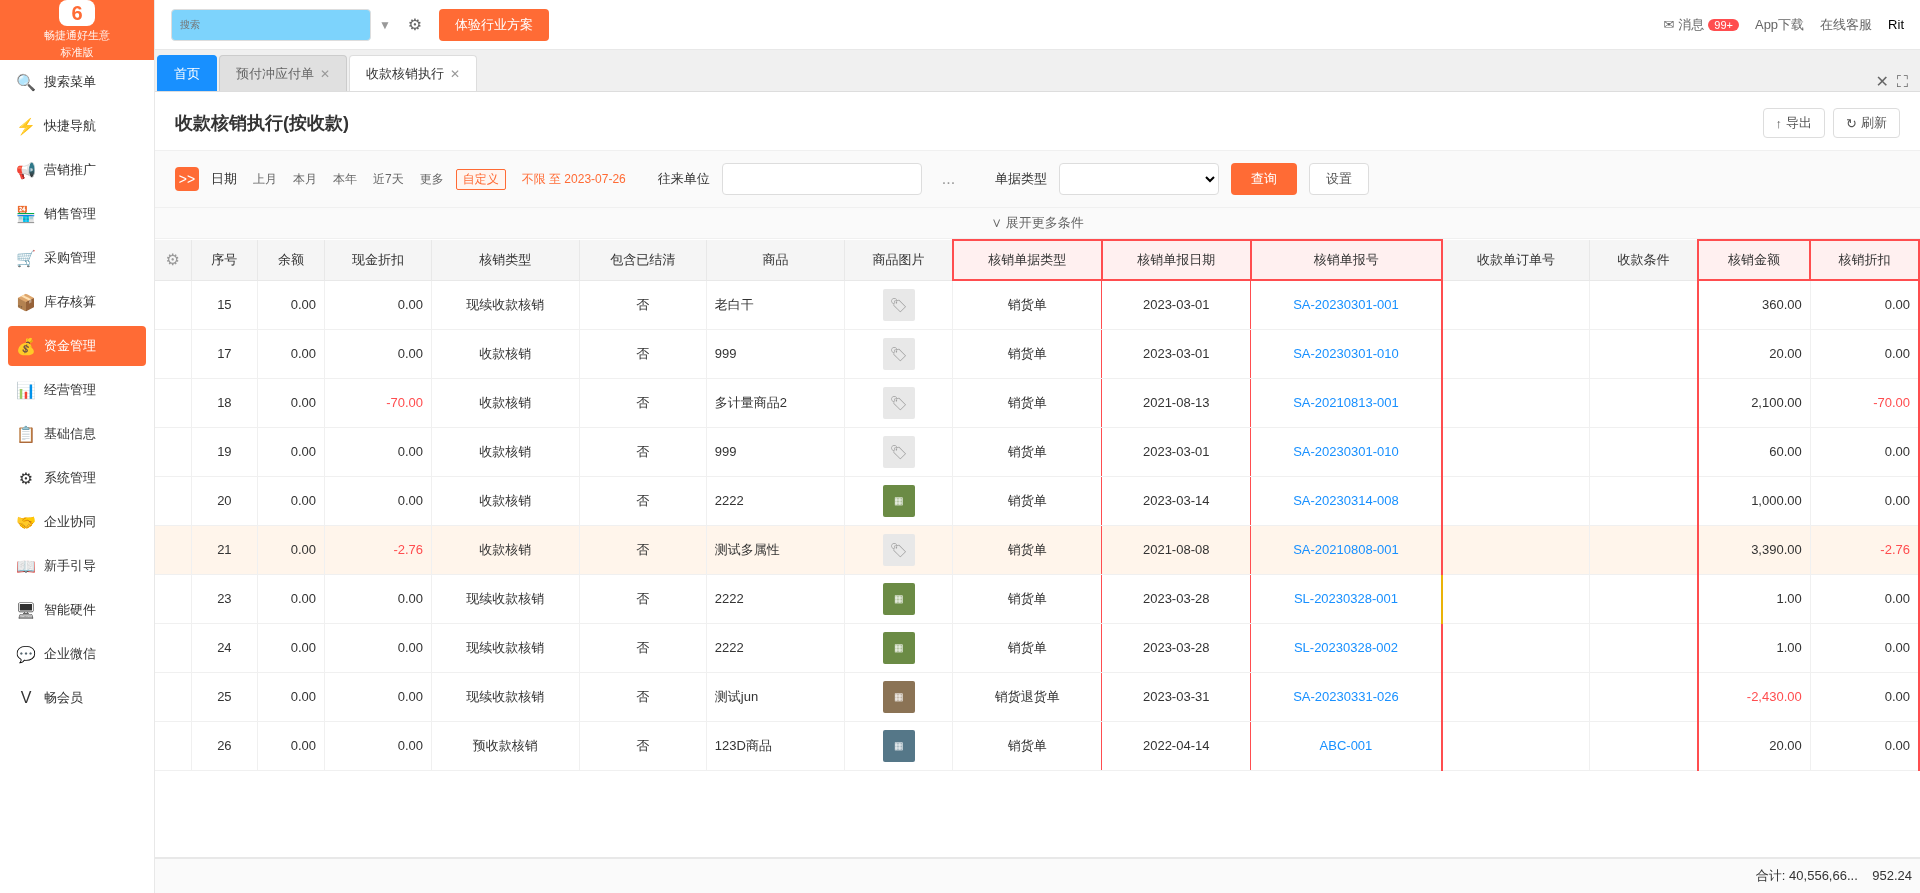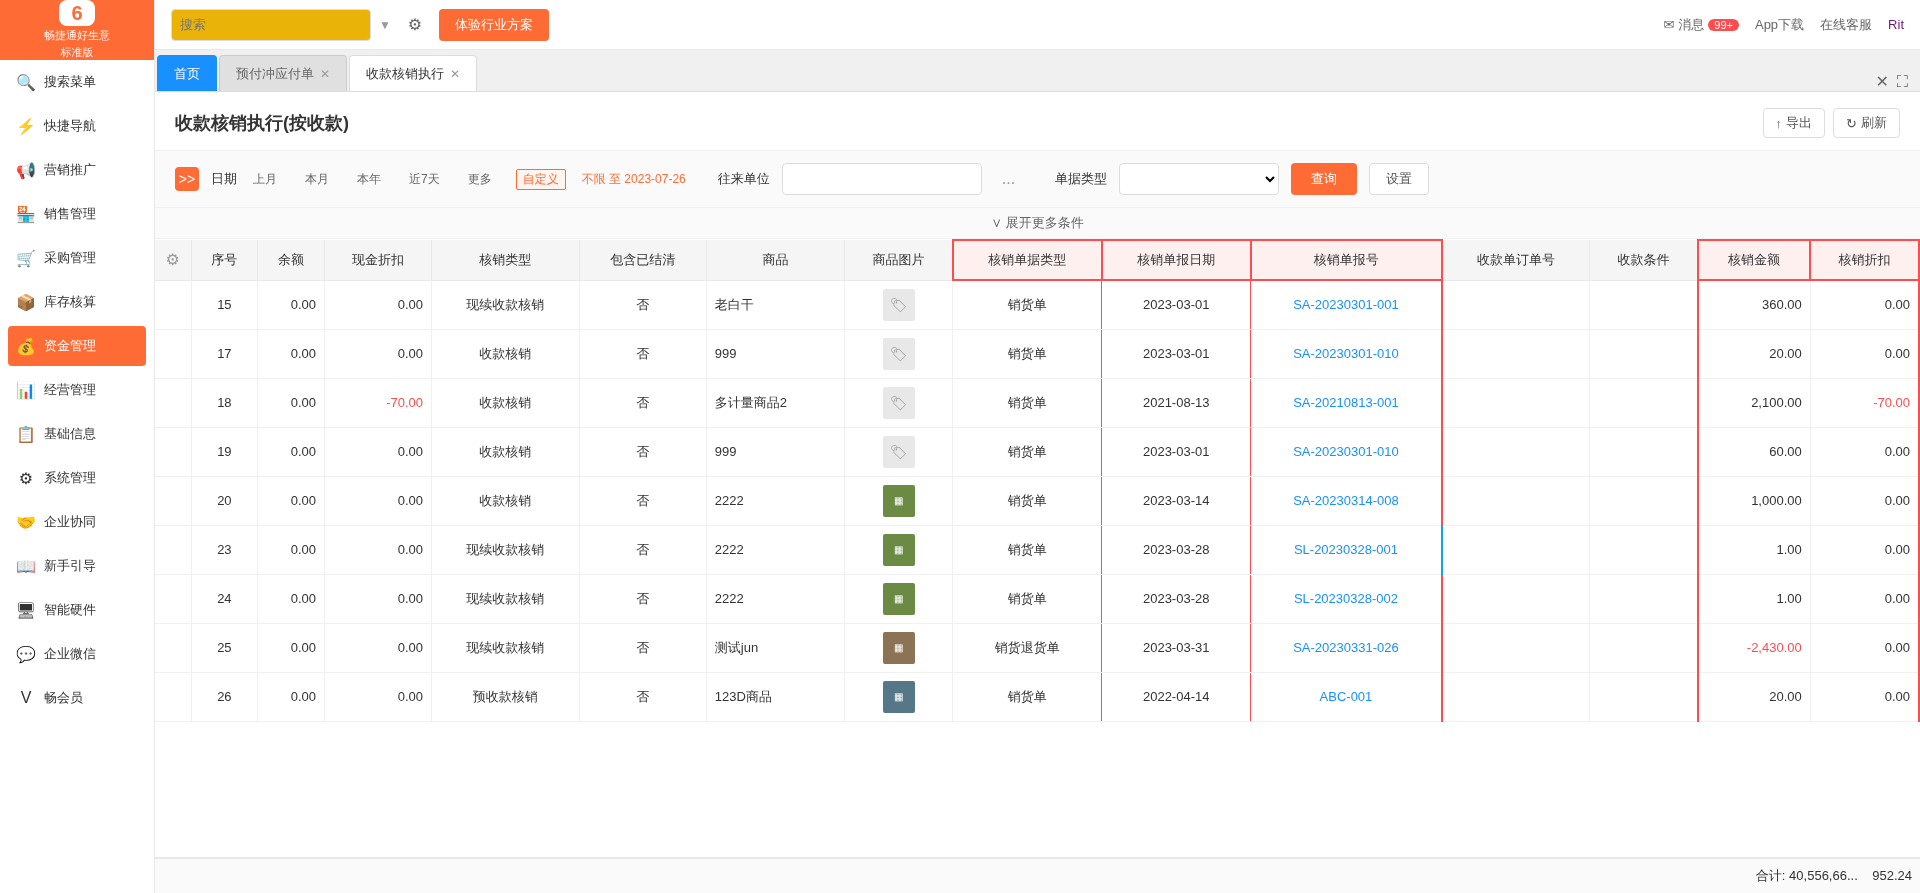--- a/index.html
+++ b/index.html
@@ -12,21 +12,21 @@
     .sidebar-logo-text { font-size: 11px; color: rgba(255,255,255,0.9); }
     .sidebar-item { display: flex; align-items: center; gap: 8px; padding: 12px 16px; cursor: pointer; color: #333; font-size: 13px; }
     .sidebar-item.active { background: #ff6b35; color: white; border-radius: 4px; margin: 2px 8px; padding: 10px 8px; }
     .sidebar-item .icon { width: 20px; height: 20px; display: flex; align-items: center; justify-content: center; font-size: 16px; }
 
     
     .main { flex: 1; display: flex; flex-direction: column; height: 893px; overflow: hidden; }
 
     
     .topbar { height: 50px; background: white; border-bottom: 1px solid #e8e8e8; display: flex; align-items: center; padding: 0 16px; gap: 8px; flex-shrink: 0; }
-    .topbar-input { width: 200px; height: 32px; border: 1px solid #ddd; border-radius: 4px; padding: 0 8px; font-size: 13px; background: #eab308; }
+    .topbar-input { width: 200px; height: 32px; border: 1px solid #ddd; border-radius: 4px; padding: 0 8px; font-size: 10px; background: #7dd3fc; }
     .topbar-icon-btn { width: 32px; height: 32px; border: none; background: none; cursor: pointer; font-size: 16px; color: #666; }
     .topbar-btn { height: 32px; padding: 0 16px; background: #ff6b35; color: white; border: none; border-radius: 4px; cursor: pointer; font-size: 13px; }
     .topbar-right { margin-left: auto; display: flex; align-items: center; gap: 16px; color: #666; font-size: 13px; }
     .badge { background: #ff4d4f; color: white; border-radius: 10px; padding: 0 6px; font-size: 11px; }
 
     
     .tabs { height: 42px; background: #f0f0f0; display: flex; align-items: flex-end; flex-shrink: 0; border-bottom: 1px solid #ddd; }
     .tab { height: 36px; padding: 0 16px; display: flex; align-items: center; gap: 6px; cursor: pointer; font-size: 13px; background: #e0e0e0; border-radius: 4px 4px 0 0; margin-left: 2px; color: #666; border: 1px solid #ccc; border-bottom: none; }
     .tab.active { background: white; color: #333; font-weight: 500; border-color: #ddd; }
     .tab .close { color: #999; font-size: 12px; }
@@ -38,21 +38,21 @@
     
     .page-header { padding: 16px 20px 12px; border-bottom: 1px solid #f0f0f0; display: flex; align-items: center; justify-content: space-between; flex-shrink: 0; }
     .page-title { font-size: 18px; font-weight: 600; color: #333; }
     .header-actions { display: flex; gap: 8px; }
     .action-btn { height: 30px; padding: 0 12px; border: 1px solid #ddd; background: white; border-radius: 4px; cursor: pointer; font-size: 13px; color: #555; display: flex; align-items: center; gap: 4px; }
 
     
     .filter-bar { padding: 12px 20px; background: #fafafa; border-bottom: 1px solid #f0f0f0; display: flex; align-items: center; gap: 12px; flex-shrink: 0; flex-wrap: wrap; }
     .filter-expand-btn { width: 24px; height: 24px; background: #ff6b35; color: white; border: none; border-radius: 4px; cursor: pointer; font-size: 14px; display: flex; align-items: center; justify-content: center; }
     .filter-label { color: #333; font-size: 13px; white-space: nowrap; }
-    .filter-date-links { display: flex; gap: 20px; align-items: center; }
+    .filter-date-links { display: flex; gap: 8px; align-items: center; }
     .filter-date-link { color: #666; cursor: pointer; font-size: 12px; padding: 2px 4px; }
     .filter-date-custom { color: #ff6b35; font-size: 12px; border: 1px solid #ff6b35; border-radius: 2px; padding: 1px 6px; cursor: pointer; background: #fff5f0; }
     .filter-date-range { color: #ff6b35; font-size: 12px; margin-left: 4px; }
     .filter-input { height: 32px; border: 1px solid #ddd; border-radius: 4px; padding: 0 8px; font-size: 13px; width: 180px; }
     .filter-select { height: 32px; border: 1px solid #ddd; border-radius: 4px; padding: 0 8px; font-size: 13px; width: 160px; background: white; }
     .filter-dots { color: #999; font-size: 16px; margin: 0 8px; }
     .query-btn { height: 32px; padding: 0 20px; background: #ff6b35; color: white; border: none; border-radius: 4px; cursor: pointer; font-size: 13px; }
     .settings-btn { height: 32px; padding: 0 16px; border: 1px solid #ddd; background: white; border-radius: 4px; cursor: pointer; font-size: 13px; color: #555; }
     .expand-conditions { color: #666; font-size: 13px; cursor: pointer; display: flex; align-items: center; gap: 4px; margin: 0 auto; }
 
@@ -167,21 +167,21 @@
     <button class="topbar-icon-btn">⚙</button>
     <button class="topbar-btn">体验行业方案</button>
     <div class="topbar-right">
       <span style="cursor:pointer;display:flex;align-items:center;gap:4px;">
         <span>✉</span>
         <span>消息</span>
         <span class="badge">99+</span>
       </span>
       <span style="cursor:pointer;">App下载</span>
       <span style="cursor:pointer;">在线客服</span>
-      <span style="color:#701a75;font-weight:500;">Rit</span>
+      <span style="color:#000000;font-weight:500;">Rit</span>
     </div>
   </div>
 
   <div class="tabs">
     <div class="tab tab-home">
       <span>首页</span>
     </div>
     <div class="tab">
       <span>预付冲应付单</span>
       <span class="close">✕</span>
@@ -342,32 +342,49 @@
     <td class="text-left">2222</td>
     <td><div class="img-real" style="background:#6b8b45;">▦</div></td>
     <td style="border-left:1px solid #ff4d4f; border-right:1px solid #ff4d4f;">销货单</td>
     <td style="border-right:1px solid #ff4d4f;">2023-03-14</td>
     <td style="border-right:2px solid #ff4d4f;"><a class="link-text">SA-20230314-008</a></td>
     <td></td>
     <td></td>
     <td class="text-right " style="border-left:2px solid #ff4d4f;">1,000.00</td>
     <td class="text-right " style="border-right:2px solid #ff4d4f;">0.00</td>
   </tr>
+            <tr class="highlighted">
+    <td class="settings-col"></td>
+    <td>21</td>
+    <td class="text-right">0.00</td>
+    <td class="text-right negative">-2.76</td>
+    <td>收款核销</td>
+    <td>否</td>
+    <td class="text-left">测试多属性</td>
+    <td><div class="img-placeholder">🏷</div></td>
+    <td style="border-left:1px solid #ff4d4f; border-right:1px solid #ff4d4f;">销货单</td>
+    <td style="border-right:1px solid #ff4d4f;">2021-08-08</td>
+    <td style="border-right:2px solid #ff4d4f;"><a class="link-text">SA-20210808-001</a></td>
+    <td></td>
+    <td></td>
+    <td class="text-right " style="border-left:2px solid #ff4d4f;">3,390.00</td>
+    <td class="text-right negative" style="border-right:2px solid #ff4d4f;">-2.76</td>
+  </tr>
             <tr>
     <td class="settings-col"></td>
     <td>23</td>
     <td class="text-right">0.00</td>
     <td class="text-right ">0.00</td>
     <td>现续收款核销</td>
     <td>否</td>
     <td class="text-left">2222</td>
     <td><div class="img-real" style="background:#6b8b45;">▦</div></td>
     <td style="border-left:1px solid #ff4d4f; border-right:1px solid #ff4d4f;">销货单</td>
     <td style="border-right:1px solid #ff4d4f;">2023-03-28</td>
-    <td style="border-right:2px solid #0ea5e9;"><a class="link-text">SL-20230328-001</a></td>
+    <td style="border-right:2px solid #eab308;"><a class="link-text">SL-20230328-001</a></td>
     <td></td>
     <td></td>
     <td class="text-right " style="border-left:2px solid #ff4d4f;">1.00</td>
     <td class="text-right " style="border-right:2px solid #ff4d4f;">0.00</td>
   </tr>
             <tr>
     <td class="settings-col"></td>
     <td>24</td>
     <td class="text-right">0.00</td>
     <td class="text-right ">0.00</td>

